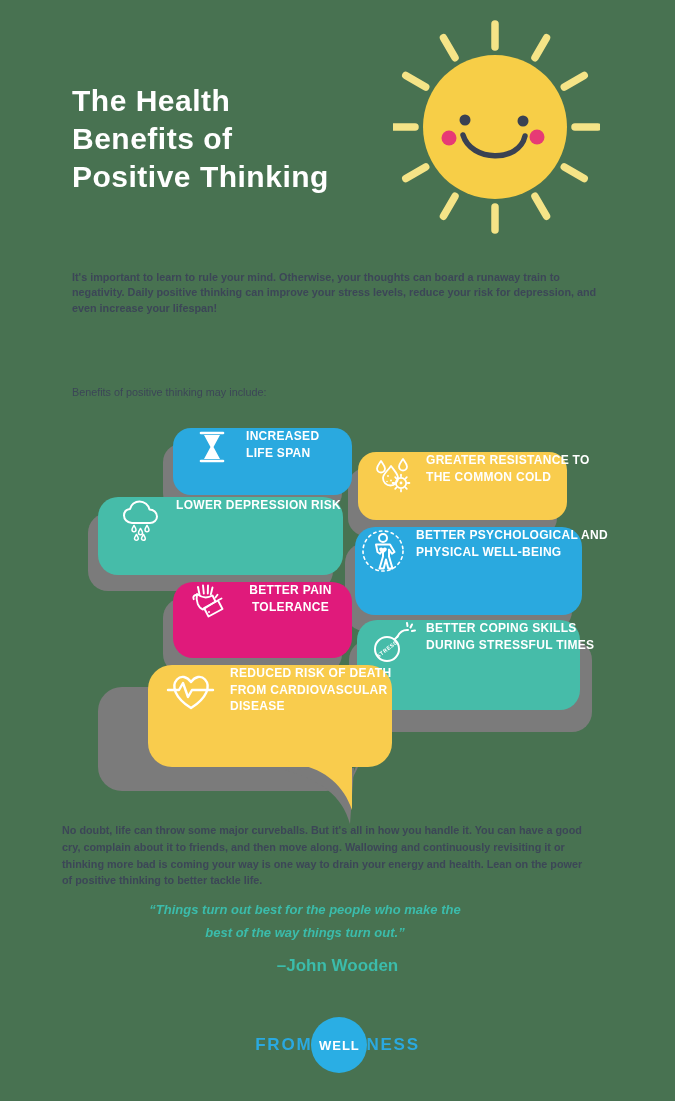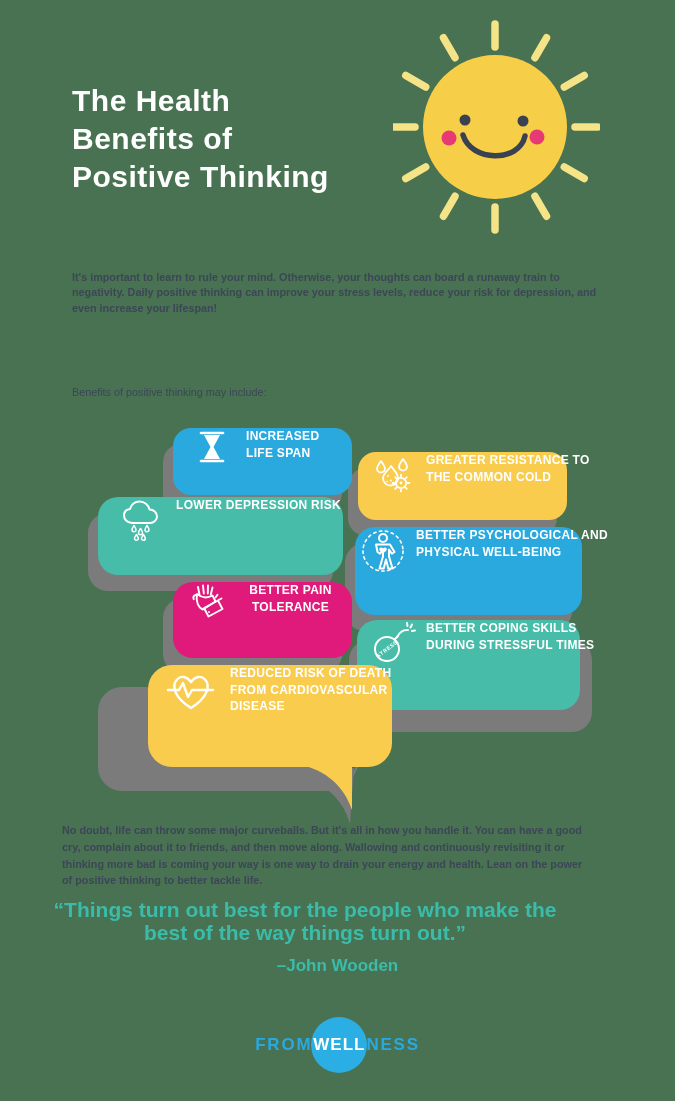--- a/index.html
+++ b/index.html
@@ -18,21 +18,21 @@
   .para {
     position:absolute; font-size:10.8px; line-height:15.4px; font-weight:600;
     color:#3C4657; white-space:pre;
   }
   .p1 { left:72px; top:270px; }
   .p2 { left:72px; top:330px; font-style:italic; }
   .benefits-heading { left:72px; top:385px; font-weight:400; }
   .outro { left:62px; top:822px; line-height:16.8px; }
   .quote {
     position:absolute; left:0; top:898px; width:610px; text-align:center;
-    font-size:21px; line-height:23px; font-weight:800; 
+    font-size:13px; line-height:23px; font-weight:800; font-style:italic;
     color:#3BBCAB; white-space:pre;
   }
   .attribution {
     position:absolute; left:0; top:956px; width:675px; text-align:center;
     font-size:17px; font-weight:800; color:#3BBCAB;
   }
   
   .sh { position:absolute; background:#7b7b7b; }
   .s1 { left:163px; top:444px; width:179px; height:67px;  border-radius:18px; }
   .s2 { left:348px; top:468px; width:209px; height:68px;  border-radius:18px; }
@@ -56,21 +56,21 @@
   .b5 { left:173px; top:582px; width:179px; height:76px;  border-radius:20px; background:#E01A7B; padding-left:14px; gap:6px; }
   .b6 { left:357px; top:620px; width:223px; height:90px;  border-radius:20px; background:#46BCA9; padding-left:12px; gap:9px; }
   .b7 { left:108px; top:665px; width:244px; height:102px; border-radius:24px; background:#F9CC4D; padding-left:16px; gap:12px;margin-left:40px; }
   
   .logo { position:absolute; left:0; top:1017px; width:675px; display:flex; justify-content:center; align-items:center; }
   .logo-text { font-size:17px; font-weight:700; letter-spacing:1.8px; color:#2AA9E0; }
   .logo-circle {
     width:56px; height:56px; border-radius:50%; background:#2AAEE4;
     display:flex; align-items:center; justify-content:center; margin:0 -1px;
   }
-  .logo-well { font-size:17px; font-weight:700; letter-spacing:1px; color:#ffffff; }
+  .logo-well { font-size:13px; font-weight:700; letter-spacing:1px; color:#ffffff; }
   .icon-stroke { stroke:#fff; fill:none; stroke-linecap:round; stroke-linejoin:round; }
 </style>
 </head>
 <body>
 
 <div class="stage">
 
   <div class="title">The Health
 Benefits of
 Positive Thinking</div>

